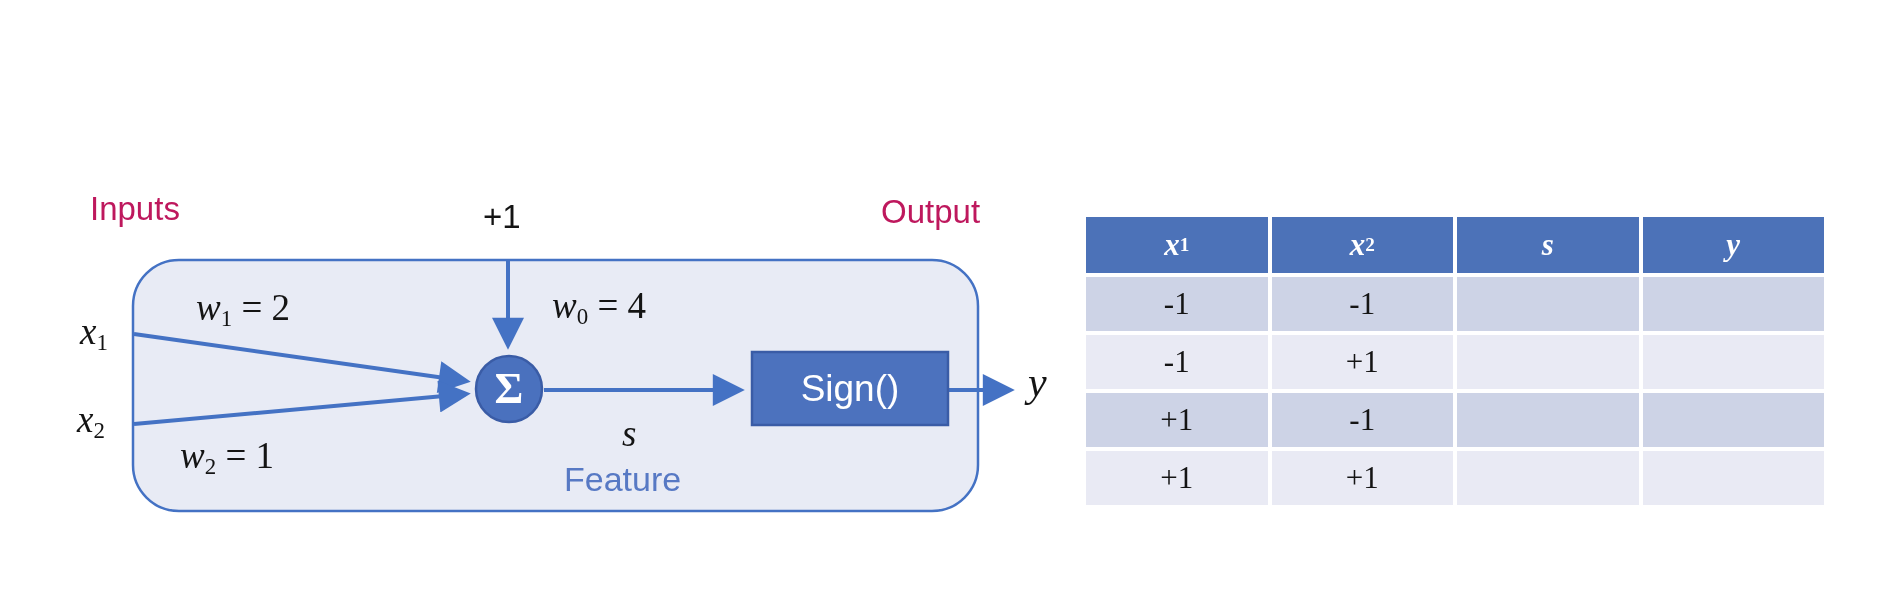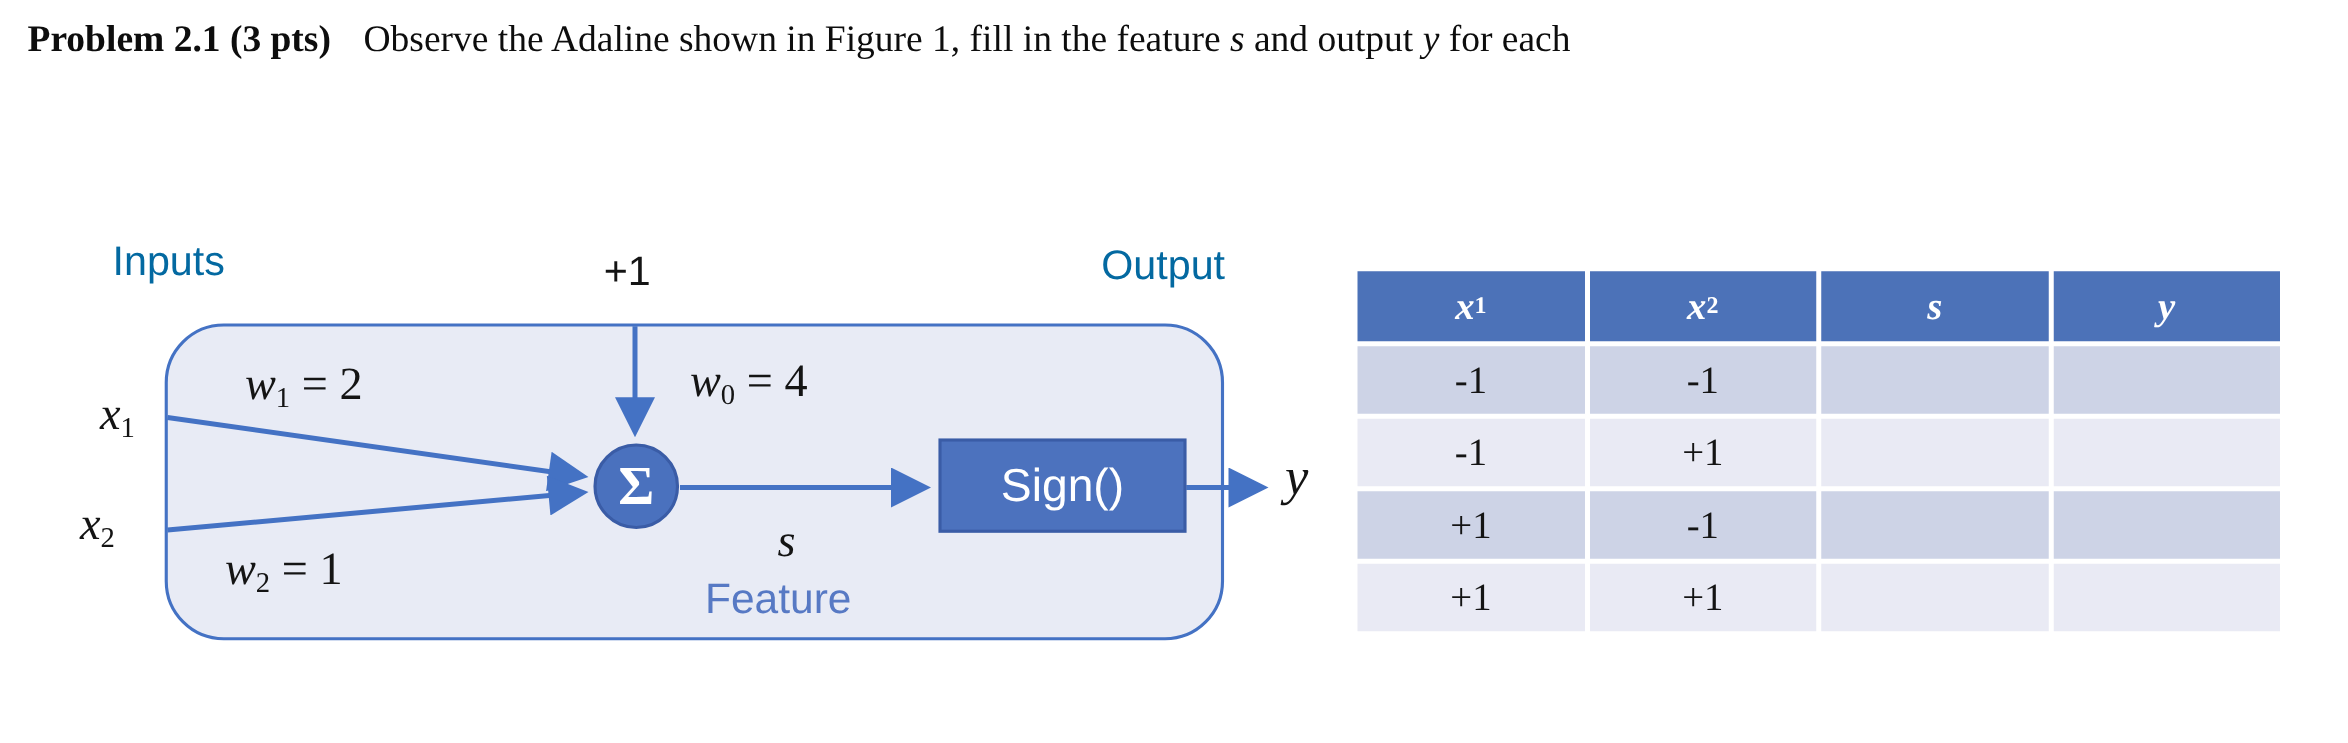--- a/index.html
+++ b/index.html
@@ -11,21 +11,21 @@
   
   .problem {
     position:absolute; left:22px; top:12px; width:1600px;
     font-size:30px; line-height:40px; color:#0d0d0d;
   }
   .problem .bold { font-weight:bold; margin-right:26px; }
   .mi { font-style:italic; }
   
   .blabel {
     position:absolute; font-family:"Liberation Sans", sans-serif;
-    font-size:33px; color:#0369a1; white-space:nowrap;
+    font-size:33px; color:#be185d; white-space:nowrap;
   }
   .plus-one {
     position:absolute; font-family:"Liberation Sans", sans-serif;
     font-size:33px; color:#141414;
   }
   
   .math {
     position:absolute; font-family:"Liberation Serif", serif;
     font-style:italic; font-size:37px; color:#141414; white-space:nowrap;
   }
@@ -66,23 +66,20 @@
   }
   .row-dark { background:#CDD3E6; }
   .row-light { background:#E9EAF4; }
 </style>
 </head>
 <body>
 
 <div class="canvas">
 
   <div class="problem">
-    <div>
-      <span class="bold">Problem 2.1 (3 pts)</span><span>Observe the Adaline shown in Figure 1, fill in the feature </span><span class="mi">s</span><span> and output </span><span class="mi">y</span><span> for each</span>
-    </div>
   </div>
 
   <svg class="svg-layer" width="1878" height="594" viewBox="0 0 1878 594">
     <defs>
       <marker id="arrow" viewBox="0 0 10 10" refX="8.5" refY="5" markerWidth="9" markerHeight="8" orient="auto-start-reverse">
         <path d="M0,0 L10,5 L0,10 z" fill="#4472C4"></path>
       </marker>
     </defs>
     <rect x="133" y="260" width="845" height="251" rx="46" ry="46" fill="#E8EBF5" stroke="#4472C4" stroke-width="2.5"></rect>
     <line x1="134" y1="334" x2="466" y2="381" stroke="#4472C4" stroke-width="4" marker-end="url(#arrow)"></line>
@@ -92,21 +89,21 @@
     <line x1="949" y1="390" x2="1010" y2="390" stroke="#4472C4" stroke-width="4" marker-end="url(#arrow)"></line>
     <circle cx="509" cy="389" r="33" fill="#4A71BE" stroke="#3A5CA6" stroke-width="2.5"></circle>
     <rect x="752" y="352" width="196" height="73" fill="#4C72BE" stroke="#3A5CA6" stroke-width="2.5"></rect>
   </svg>
 
   <div class="blabel" style="left:90px; top:190px;">Inputs</div>
   <div class="plus-one" style="left:483px; top:198px;">+1</div>
   <div class="blabel" style="left:881px; top:193px;">Output</div>
 
   <div class="math" style="left:80px; top:310px;"><span>x</span><sub>1</sub></div>
-  <div class="math" style="left:64px; top:398px;"><span>x</span><sub>2</sub></div>
+  <div class="math" style="left:77px; top:398px;"><span>x</span><sub>2</sub></div>
   <div class="math" style="left:196px; top:286px;"><span>w</span><sub>1</sub><span class="eq"> = 2</span></div>
   <div class="math" style="left:180px; top:434px;"><span>w</span><sub>2</sub><span class="eq"> = 1</span></div>
   <div class="math" style="left:552px; top:284px;"><span>w</span><sub>0</sub><span class="eq"> = 4</span></div>
 
   <div class="sigma-node">
     <span>Σ</span>
   </div>
   <div class="sign-box">
     <span>Sign()</span>
   </div>

